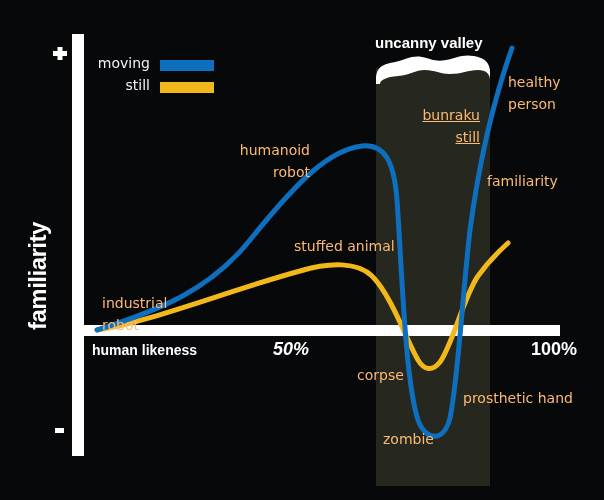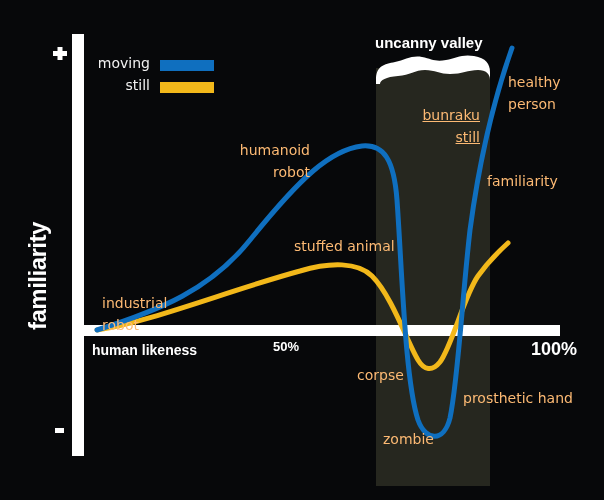--- a/index.html
+++ b/index.html
@@ -73,21 +73,21 @@
   <div class="legend-text abs" style="left:70px; top:55px;">moving</div>
   <div class="legend-swatch" style="left:160px; top:60px; background:#0f6fbf;"></div>
   <div class="legend-text abs" style="left:70px; top:77px;">still</div>
   <div class="legend-swatch" style="left:160px; top:82px; background:#f2b81a;"></div>
 </div>
 
 <div class="bold" style="left:375px; top:34px; font-size:15px;">uncanny valley</div>
 
 <div class="ylabel">familiarity</div>
 <div class="bold" style="left:92px; top:342px; font-size:14px;">human likeness</div>
-<div class="bold" style="left:273px; top:339px; font-size:13px;">50%</div>
+<div class="bold" style="left:273px; top:339px; font-size:18px;font-style:italic;">50%</div>
 <div class="bold" style="left:499px; top:339px; font-size:18px;margin-left:32px;">100%</div>
 
 <div class="lbl" style="left:102px; top:258px;margin-top:34px;">
   <div>industrial</div>
   <div>robot</div>
 </div>
 <div class="lbl right" style="left:230px; top:139px; width:80px;">
   <div>humanoid</div>
   <div>robot</div>
 </div>

